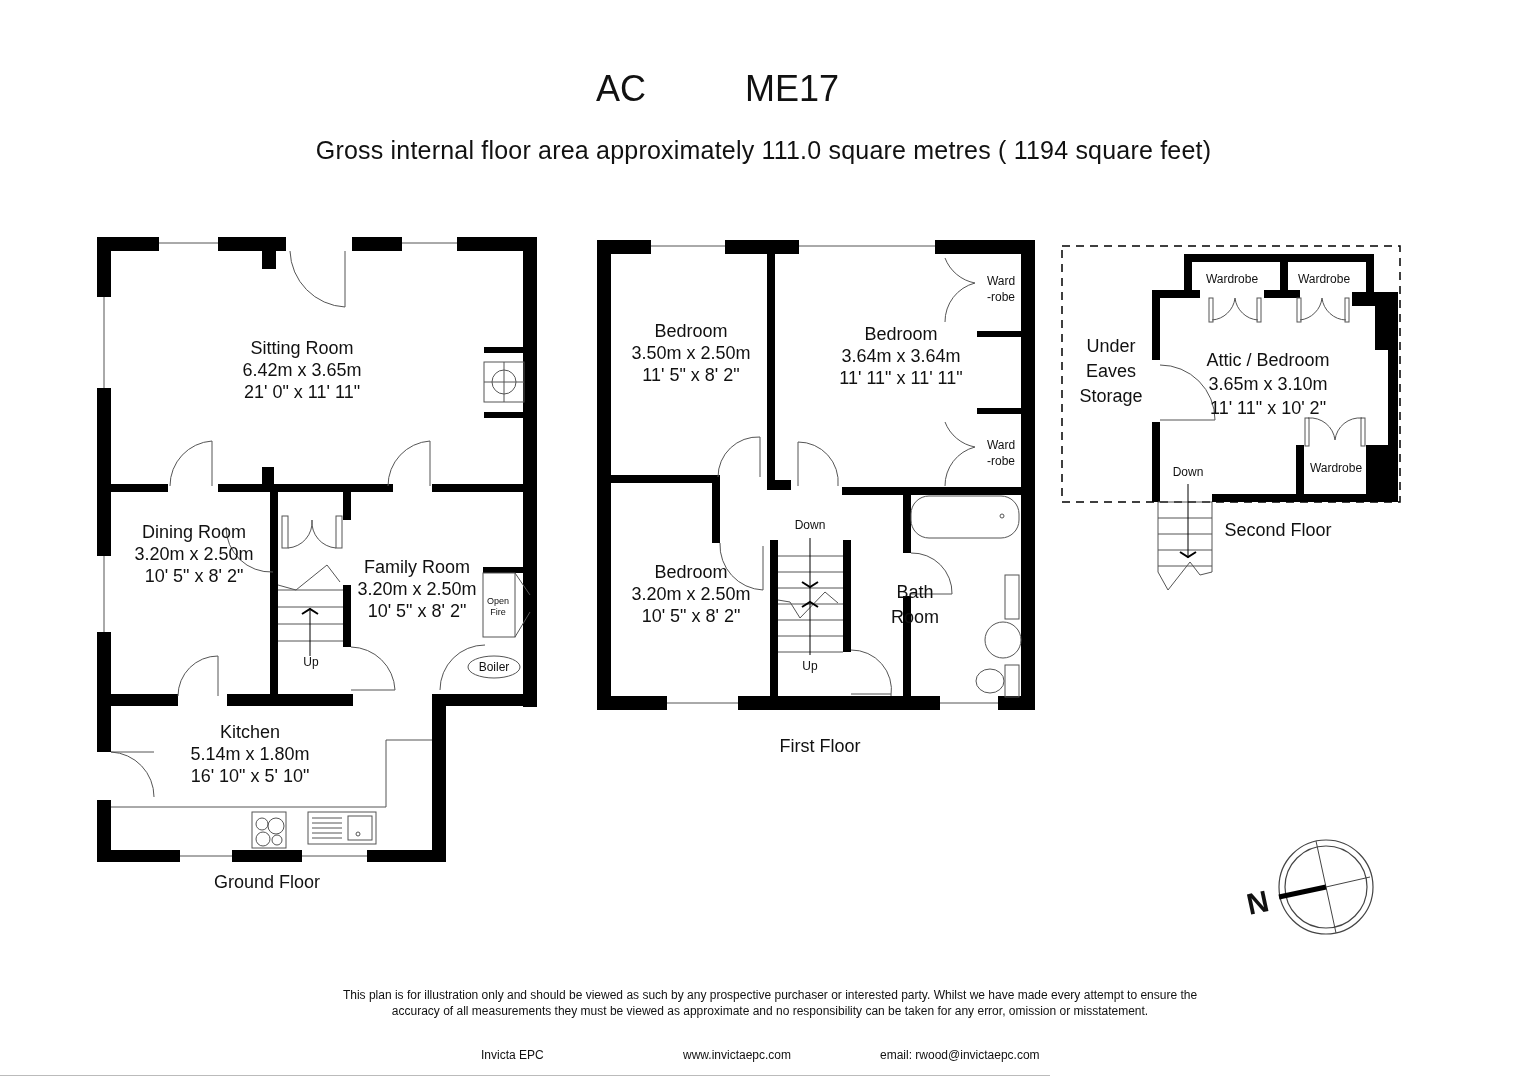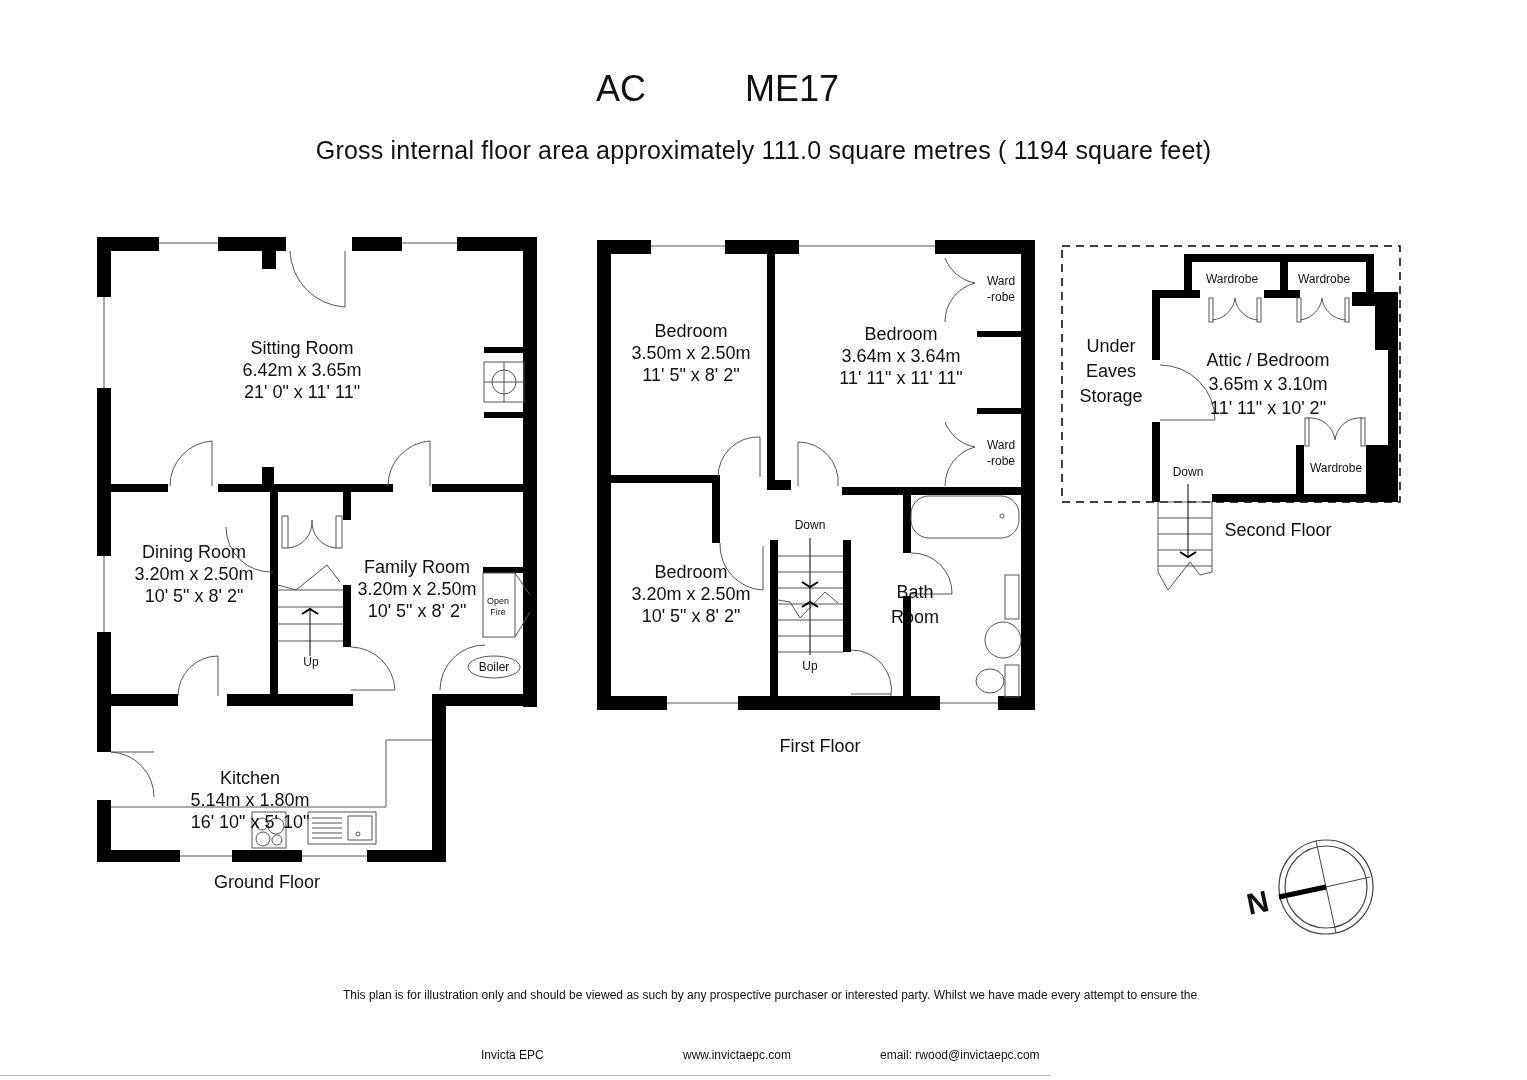--- a/index.html
+++ b/index.html
@@ -246,31 +246,31 @@
     <line x1="1326" y1="887" x2="1370" y2="877" stroke="#444" stroke-width="1"></line>
     <line x1="1279" y1="897" x2="1326" y2="887" stroke="#000" stroke-width="5"></line>
   </g>
 </svg>
 
 <div class="room-label" style="left:302px; top:337px;">
   <div>Sitting Room</div>
   <div>6.42m x 3.65m</div>
   <div>21' 0" x 11' 11"</div>
 </div>
-<div class="room-label" style="left:194px; top:541px;">
+<div class="room-label" style="left:194px; top:521px;">
   <div>Dining Room</div>
   <div>3.20m x 2.50m</div>
   <div>10' 5" x 8' 2"</div>
 </div>
 <div class="room-label" style="left:417px; top:556px;">
   <div>Family Room</div>
   <div>3.20m x 2.50m</div>
   <div>10' 5" x 8' 2"</div>
 </div>
-<div class="room-label" style="left:250px; top:721px;margin-top:46px;">
+<div class="room-label" style="left:250px; top:721px;">
   <div>Kitchen</div>
   <div>5.14m x 1.80m</div>
   <div>16' 10" x 5' 10"</div>
 </div>
 <div class="tiny-label" style="left:498px; top:596px;">
   <div>Open</div>
   <div>Fire</div>
 </div>
 <div class="small-label" style="left:494px; top:659px;">Boiler</div>
 <div class="small-label" style="left:311px; top:654px;">Up</div>
@@ -320,17 +320,18 @@
 <div class="small-label" style="left:1232px; top:271px;">Wardrobe</div>
 <div class="small-label" style="left:1324px; top:271px;">Wardrobe</div>
 <div class="small-label" style="left:1336px; top:460px;">Wardrobe</div>
 <div class="small-label" style="left:1188px; top:464px;">Down</div>
 <div class="floor-label" style="left:1278px; top:520px;">Second Floor</div>
 
 <div class="abs" style="left:1247px; top:886px; font-size:30px; font-weight:bold; transform:rotate(-12deg);">N</div>
 
 <div class="disclaimer">
   <div>This plan is for illustration only and should be viewed as such by any prospective purchaser or interested party. Whilst we have made every attempt to ensure the</div>
+  <div>accuracy of all measurements they must be viewed as approximate and no responsibility can be taken for any error, omission or misstatement.</div>
 </div>
 <div class="footer-row" style="left:481px;">Invicta EPC</div>
 <div class="footer-row" style="left:683px;">www.invictaepc.com</div>
 <div class="footer-row" style="left:880px;">email: rwood@invictaepc.com</div>
 <div class="bottom-line"></div>
 
 </body></html>

